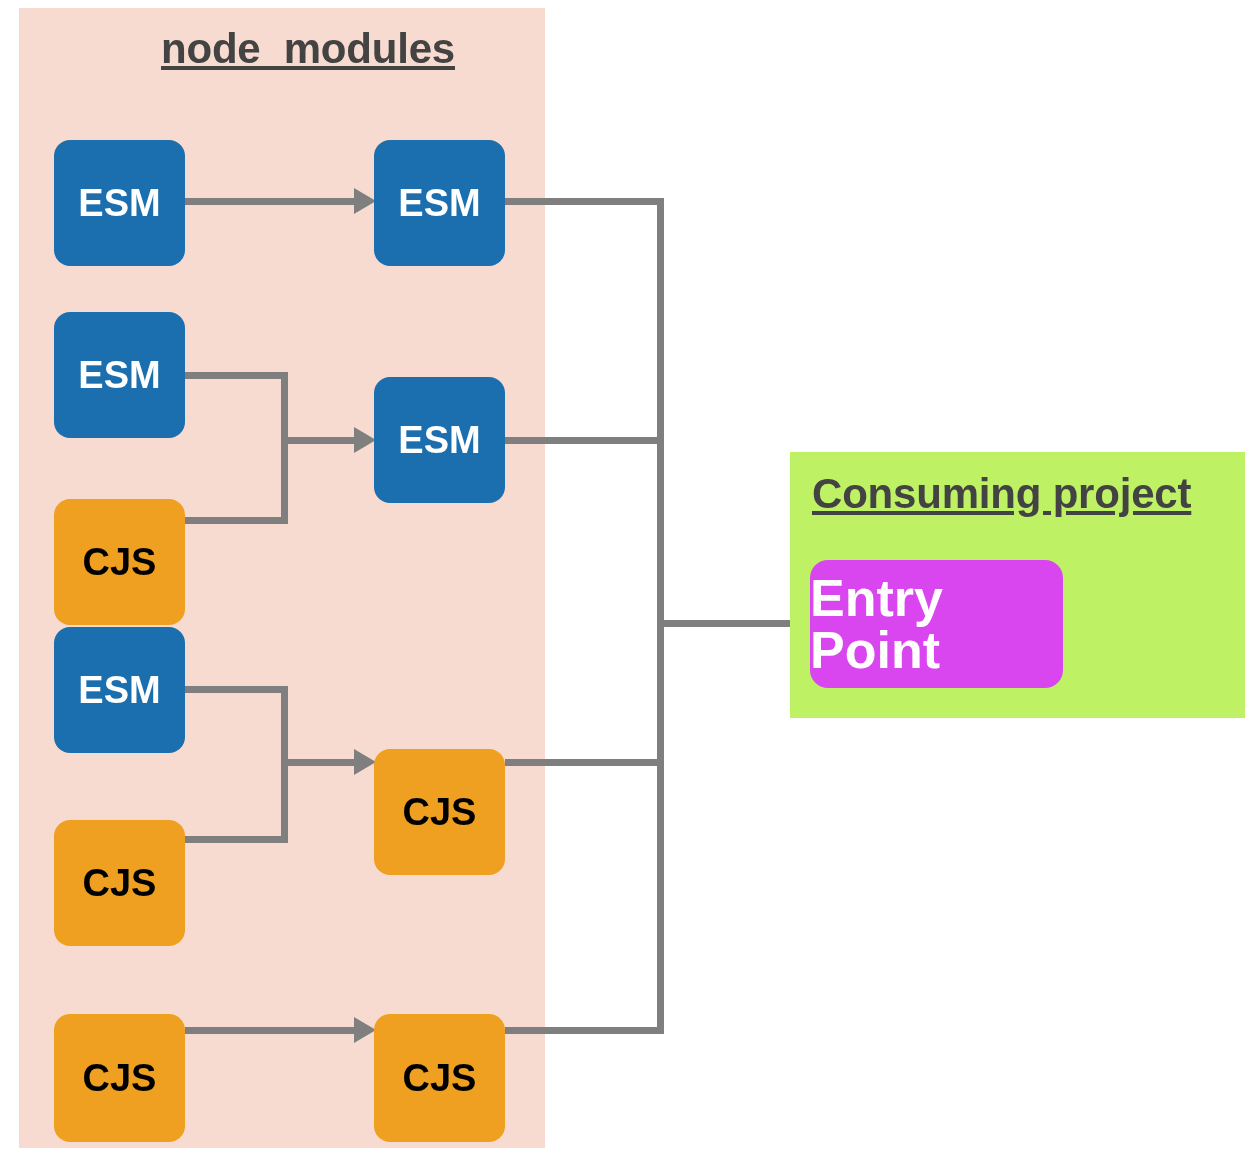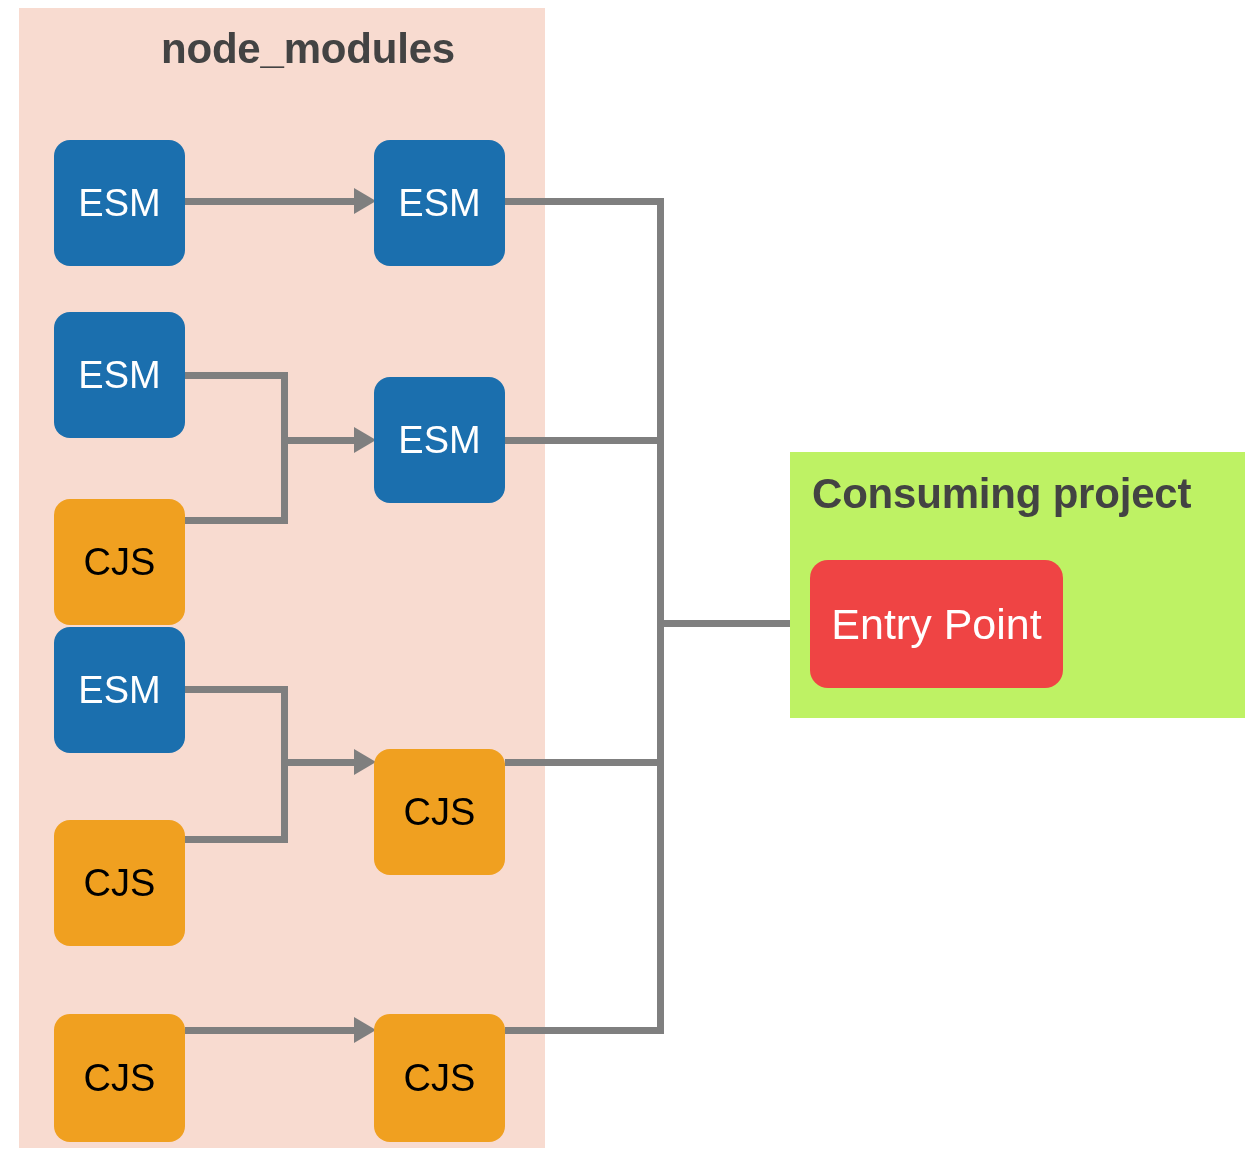--- a/index.html
+++ b/index.html
@@ -39,20 +39,21 @@
     background: #bef264;
   }
 
   .panel-title {
     position: absolute;
     font-weight: bold;
     color: #434343;
     letter-spacing: -0.2px;
     white-space: nowrap;
     line-height: 1;
+    text-decoration: underline;
   }
   #node-modules-title {
     left: 119px;
     top: 20px;
     width: 340px;
     text-align: center;
     font-size: 42px;
   }
   #consuming-title {
     left: 22px;
@@ -60,39 +61,39 @@
     font-size: 42px;
   }
 
   
   .node-box {
     position: absolute;
     border-radius: 16px;
     display: flex;
     align-items: center;
     justify-content: center;
-    font-weight: normal;
+    font-weight: bold;
     font-size: 38px;
     line-height: 1;
     box-sizing: border-box;
   }
   .node-box.esm {
     background: #1b6fae;
     color: #ffffff;
   }
   .node-box.cjs {
     background: #f0a020;
     color: #000000;
     margin-top: 47px;
   }
   .node-box.entry {
-    background: #ef4444;
+    background: #d946ef;
     color: #ffffff;
     border-radius: 18px;
-    font-size: 43px;
+    font-size: 52px;
   }
 
   
   .hline, .vline {
     position: absolute;
     background: #7f7f7f;
   }
   .hline { height: 7px; }
   .vline { width: 7px; }
 

